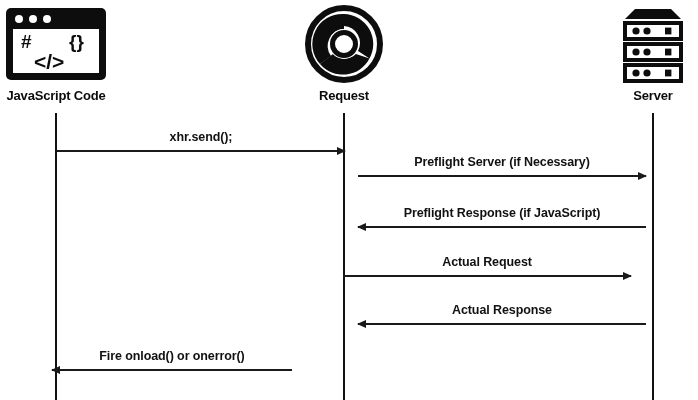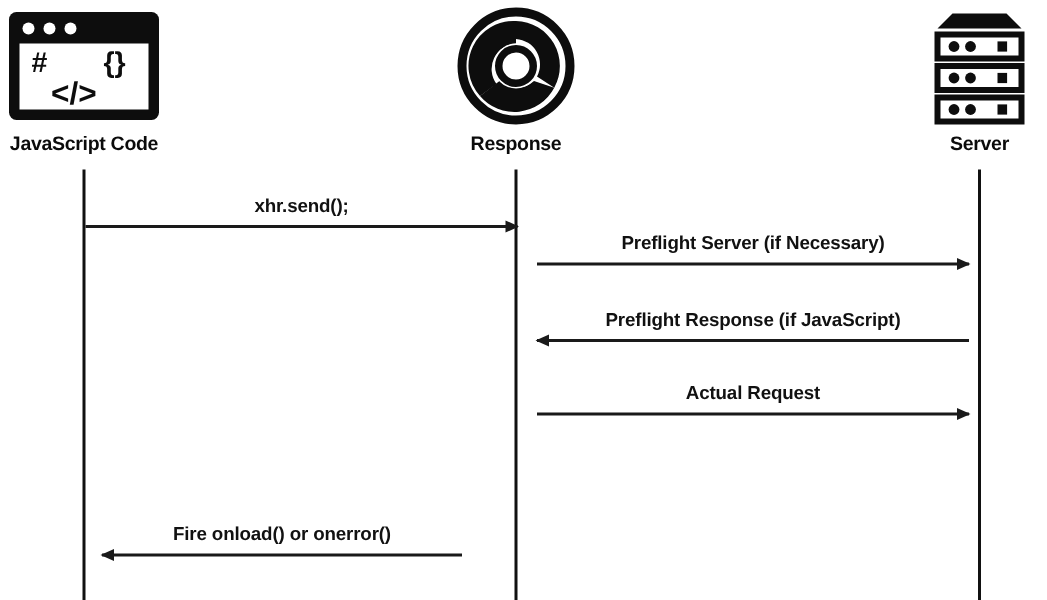--- a/index.html
+++ b/index.html
@@ -110,21 +110,21 @@
         <circle cx="43" cy="43" r="36" fill="none" stroke="#0d0d0d" stroke-width="6"></circle>
         <g fill="none" stroke="#0d0d0d" stroke-width="6" stroke-linecap="round">
           <path d="M43 13 A30 30 0 0 1 68.5 57.5 L57 50 A17 17 0 0 0 43 25 Z" fill="#0d0d0d" stroke="none"></path>
           <path d="M68.5 57.5 A30 30 0 0 1 19 63 L32 53 A17 17 0 0 0 55 53 Z" fill="#0d0d0d" stroke="none"></path>
           <path d="M19 63 A30 30 0 0 1 43 13 L43 28 A17 17 0 0 0 30 55 Z" fill="#0d0d0d" stroke="none"></path>
         </g>
         <circle cx="43" cy="43" r="15" fill="#ffffff"></circle>
         <circle cx="43" cy="43" r="11.5" fill="none" stroke="#0d0d0d" stroke-width="5"></circle>
       </svg>
     </div>
-    <div class="actor-label">Response</div>
+    <div class="actor-label">Request</div>
   </div>
 
   <div class="actor" style="left:573px;">
     <div class="actor-icon">
       <svg width="72" height="82" viewBox="0 0 72 82" aria-hidden="true">
         <path d="M8 16 L18 6 L54 6 L64 16 Z" fill="#0d0d0d"></path>
         <g fill="none" stroke="#0d0d0d" stroke-width="4">
           <rect x="8" y="20" width="56" height="16"></rect>
           <rect x="8" y="41" width="56" height="16"></rect>
           <rect x="8" y="62" width="56" height="16"></rect>
@@ -163,28 +163,34 @@
     </div>
   </div>
 
   <div class="msg" style="left:358px; top:198px; width:288px;">
     <div class="msg-label">Preflight Response (if JavaScript)</div>
     <div class="msg-line">
       <div class="arrowhead left"></div>
     </div>
   </div>
 
-  <div class="msg" style="left:358px; top:247px; width:288px;">
+  <div class="msg" style="left:343px; top:247px; width:288px;">
     <div class="msg-label">Actual Request</div>
     <div class="msg-line">
       <div class="arrowhead right"></div>
     </div>
   </div>
 
+  <div class="msg" style="left:358px; top:295px; width:288px;">
+    <div class="msg-label">Actual Response</div>
+    <div class="msg-line">
+      <div class="arrowhead left"></div>
+    </div>
+  </div>
 
-  <div class="msg" style="left:68px; top:341px; width:240px;">
+  <div class="msg" style="left:52px; top:341px; width:240px;">
     <div class="msg-label">Fire onload() or onerror()</div>
     <div class="msg-line">
       <div class="arrowhead left"></div>
     </div>
   </div>
 
 </div>
 
 </body></html>

